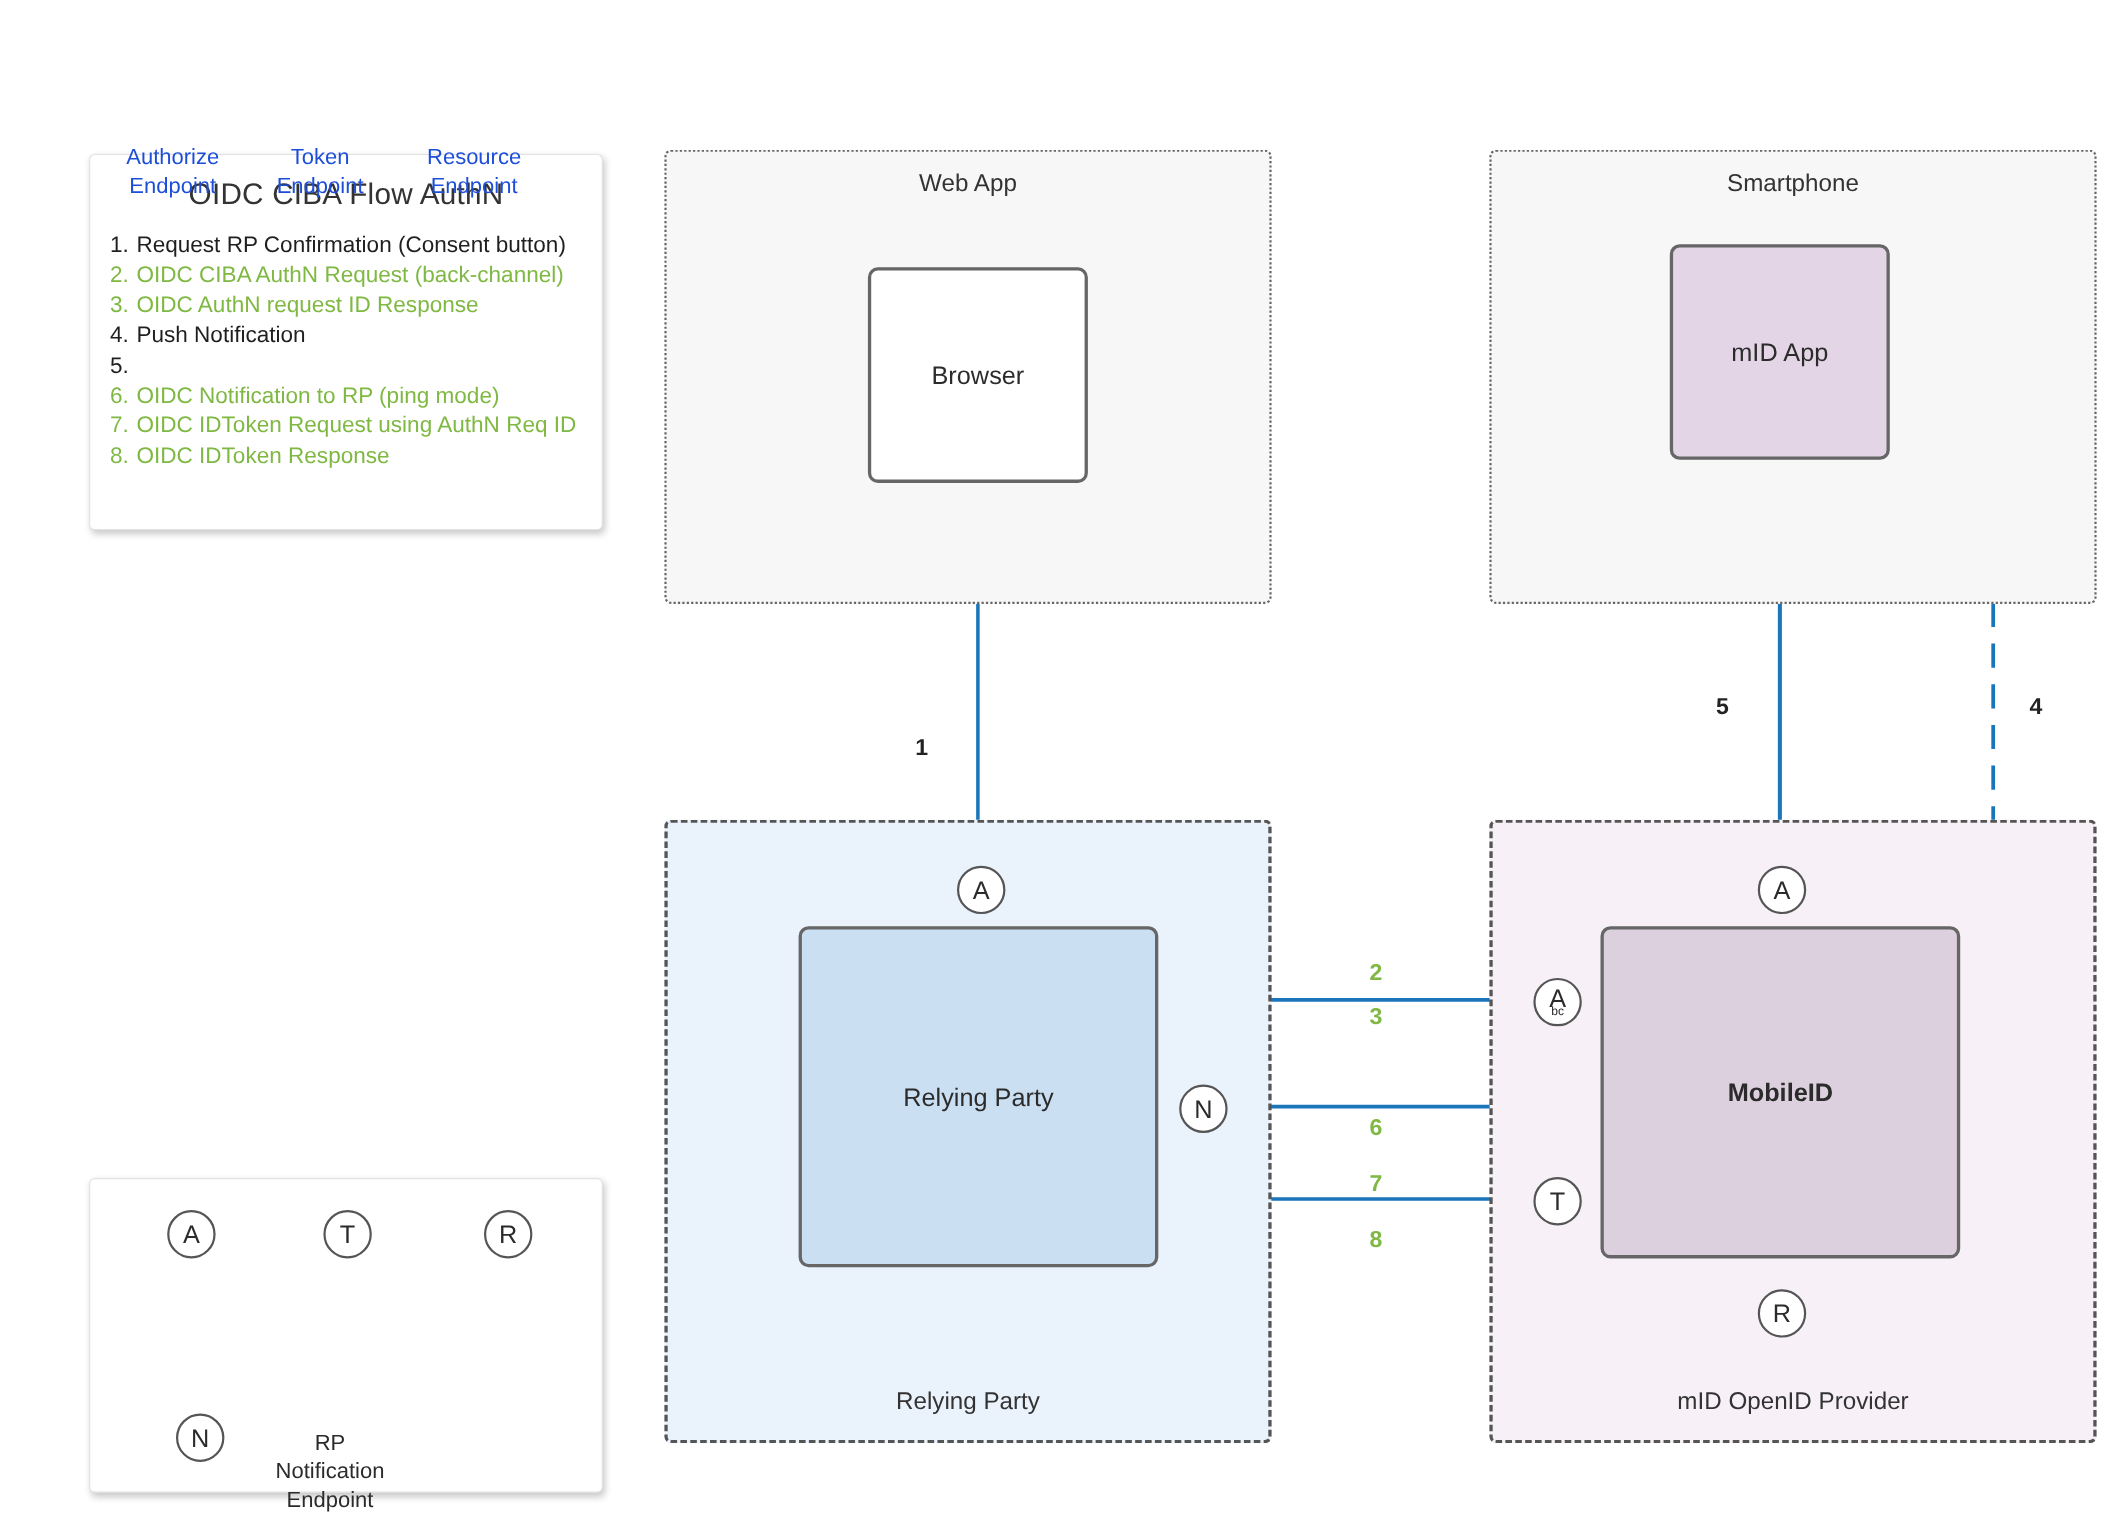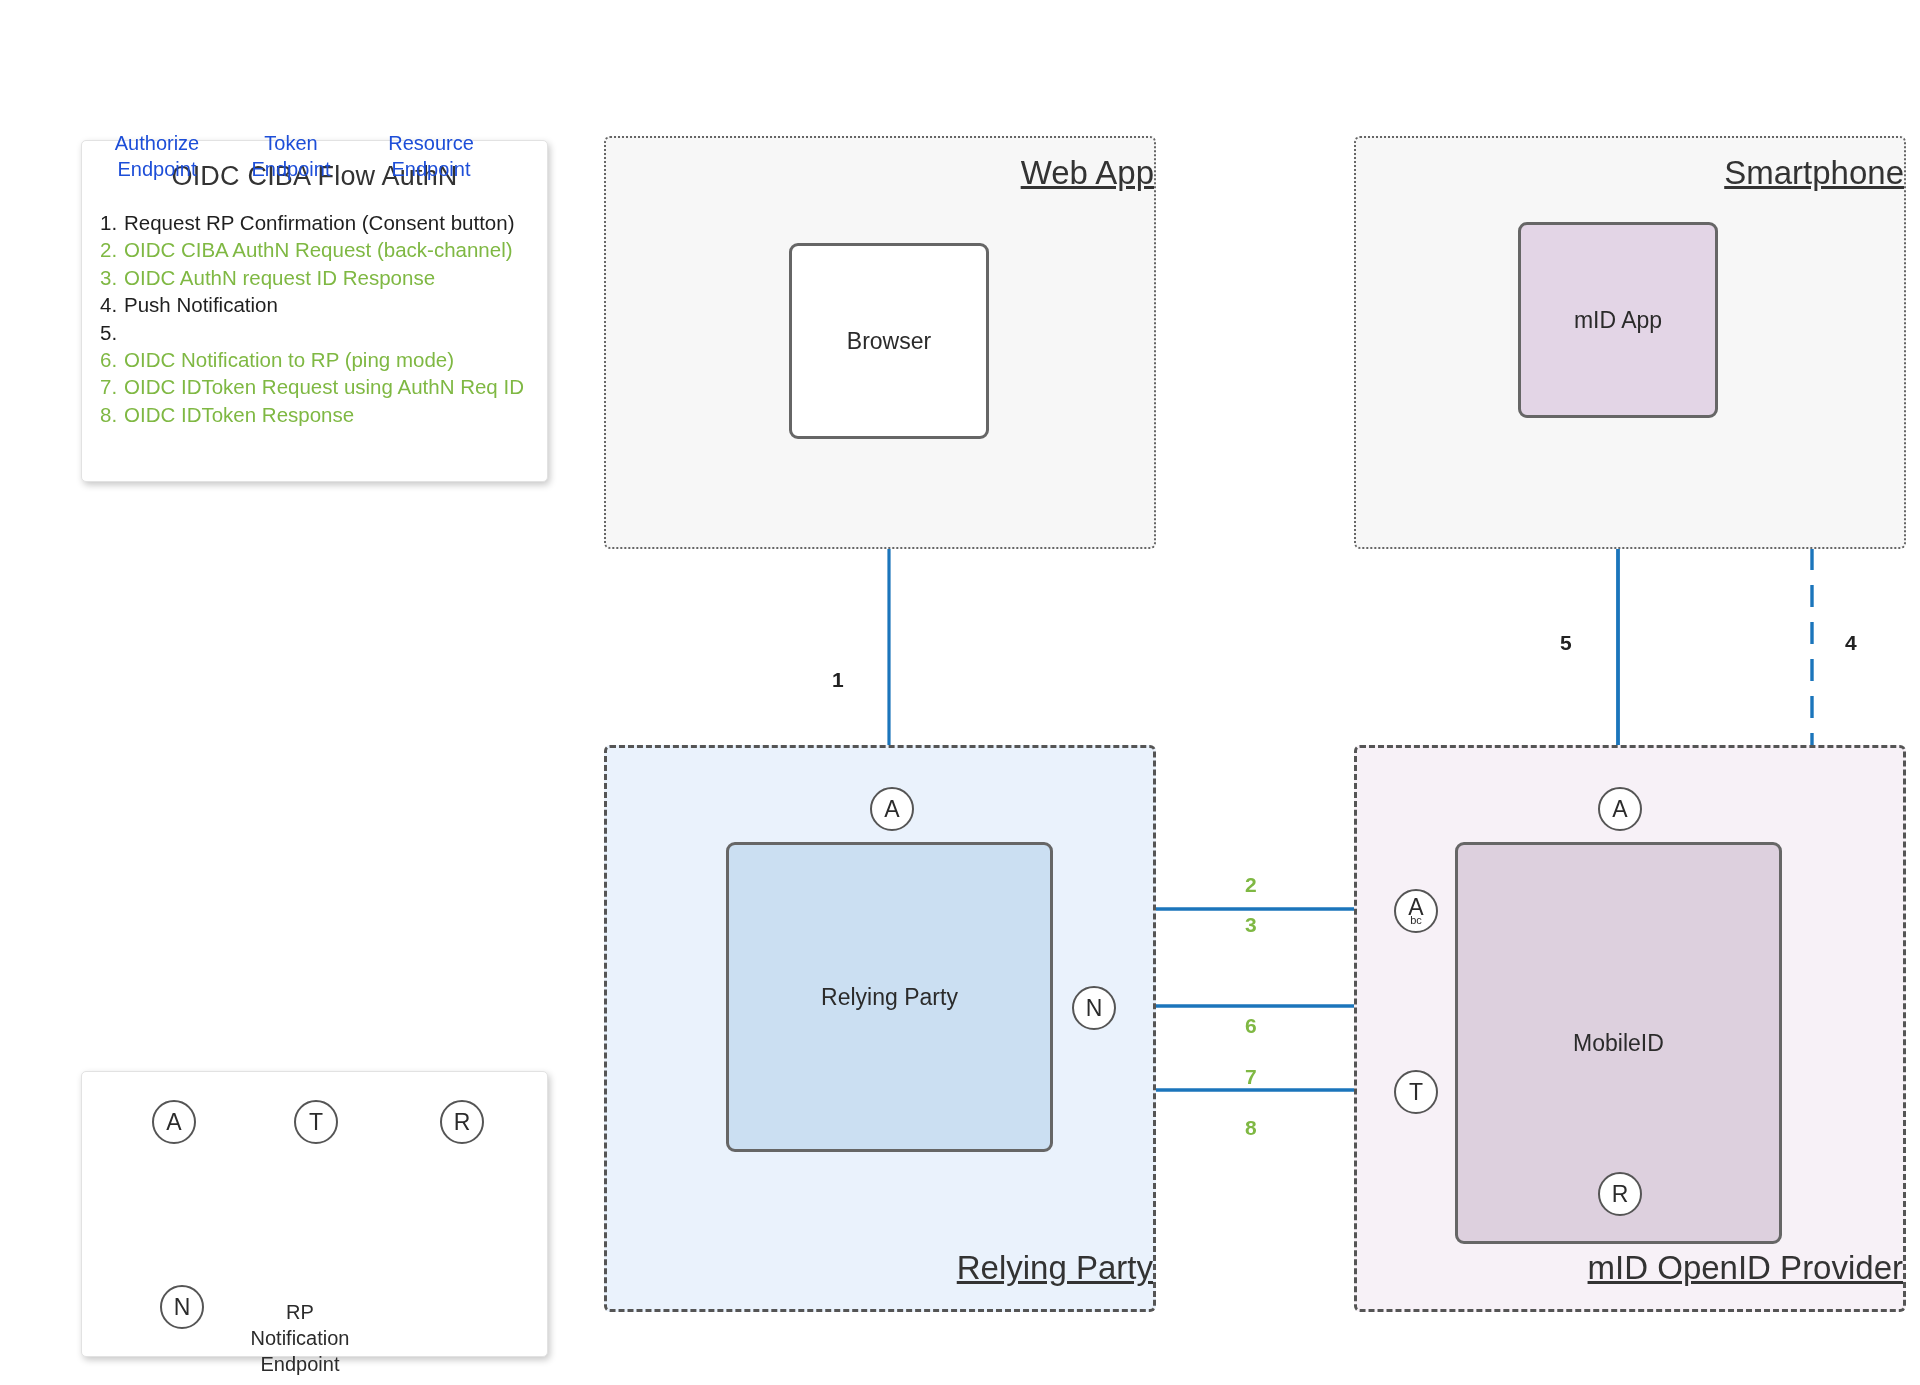--- a/index.html
+++ b/index.html
@@ -29,39 +29,39 @@
   #lg-a{left:92px;top:130px;width:130px;}
   #lg-t{left:226px;top:130px;width:130px;}
   #lg-r{left:366px;top:130px;width:130px;}
   #lg-n-label{left:210px;top:1270px;width:180px;position:absolute;text-align:center;
               font-size:20px;line-height:26px;color:#2b2b2b;margin-top:29px;}
 
   
   .zone{position:absolute;box-sizing:border-box;border-radius:6px;}
   .zone-dotted{border:2px dotted #666;background:#f7f7f7;}
   .zone-dashed{border:3px dashed #555;}
-  .zone-title{position:absolute;left:0;right:0;text-align:right;font-size:33px;color:#333;text-decoration:underline;}
+  .zone-title{position:absolute;left:0;right:0;text-align:center;font-size:22px;color:#333;}
 
   #webapp-zone{left:604px;top:136px;width:552px;height:413px;}
   #webapp-title{top:16px;}
   #phone-zone{left:1354px;top:136px;width:552px;height:413px;}
   #phone-title{top:16px;}
 
   #rp-zone{left:604px;top:745px;width:552px;height:567px;background:#eaf2fc;}
   #rp-zone-title{bottom:22px;}
   #op-zone{left:1354px;top:745px;width:552px;height:567px;background:#f7f1f7;}
   #op-zone-title{bottom:22px;}
 
   
   .node{position:absolute;box-sizing:border-box;border:3px solid #666;border-radius:9px;
         display:flex;align-items:center;justify-content:center;font-size:23px;color:#2b2b2b;}
   #browser-node{left:789px;top:243px;width:200px;height:196px;background:#ffffff;}
   #midapp-node{left:1518px;top:222px;width:200px;height:196px;background:#e3d5e6;}
   #rp-node{left:726px;top:842px;width:327px;height:310px;background:#cbdff2;}
-  #mid-node{left:1455px;top:842px;width:327px;height:402px;background:#ddd0de;}
+  #mid-node{left:1455px;top:842px;width:327px;height:302px;background:#ddd0de;font-weight:bold;}
 
   
   .ep{position:absolute;width:40px;height:40px;border-radius:50%;
       background:#fff;border:2.6px solid #555;display:flex;flex-direction:column;
       align-items:center;justify-content:center;box-sizing:border-box;}
   .ep span.big{font-size:21px;line-height:20px;color:#2b2b2b;}
   .ep span.sub{font-size:11px;line-height:9px;color:#2b2b2b;margin-top:-1px;}
   .ep.lg{width:44px;height:44px;}
   .ep.lg span.big{font-size:23px;}
 

